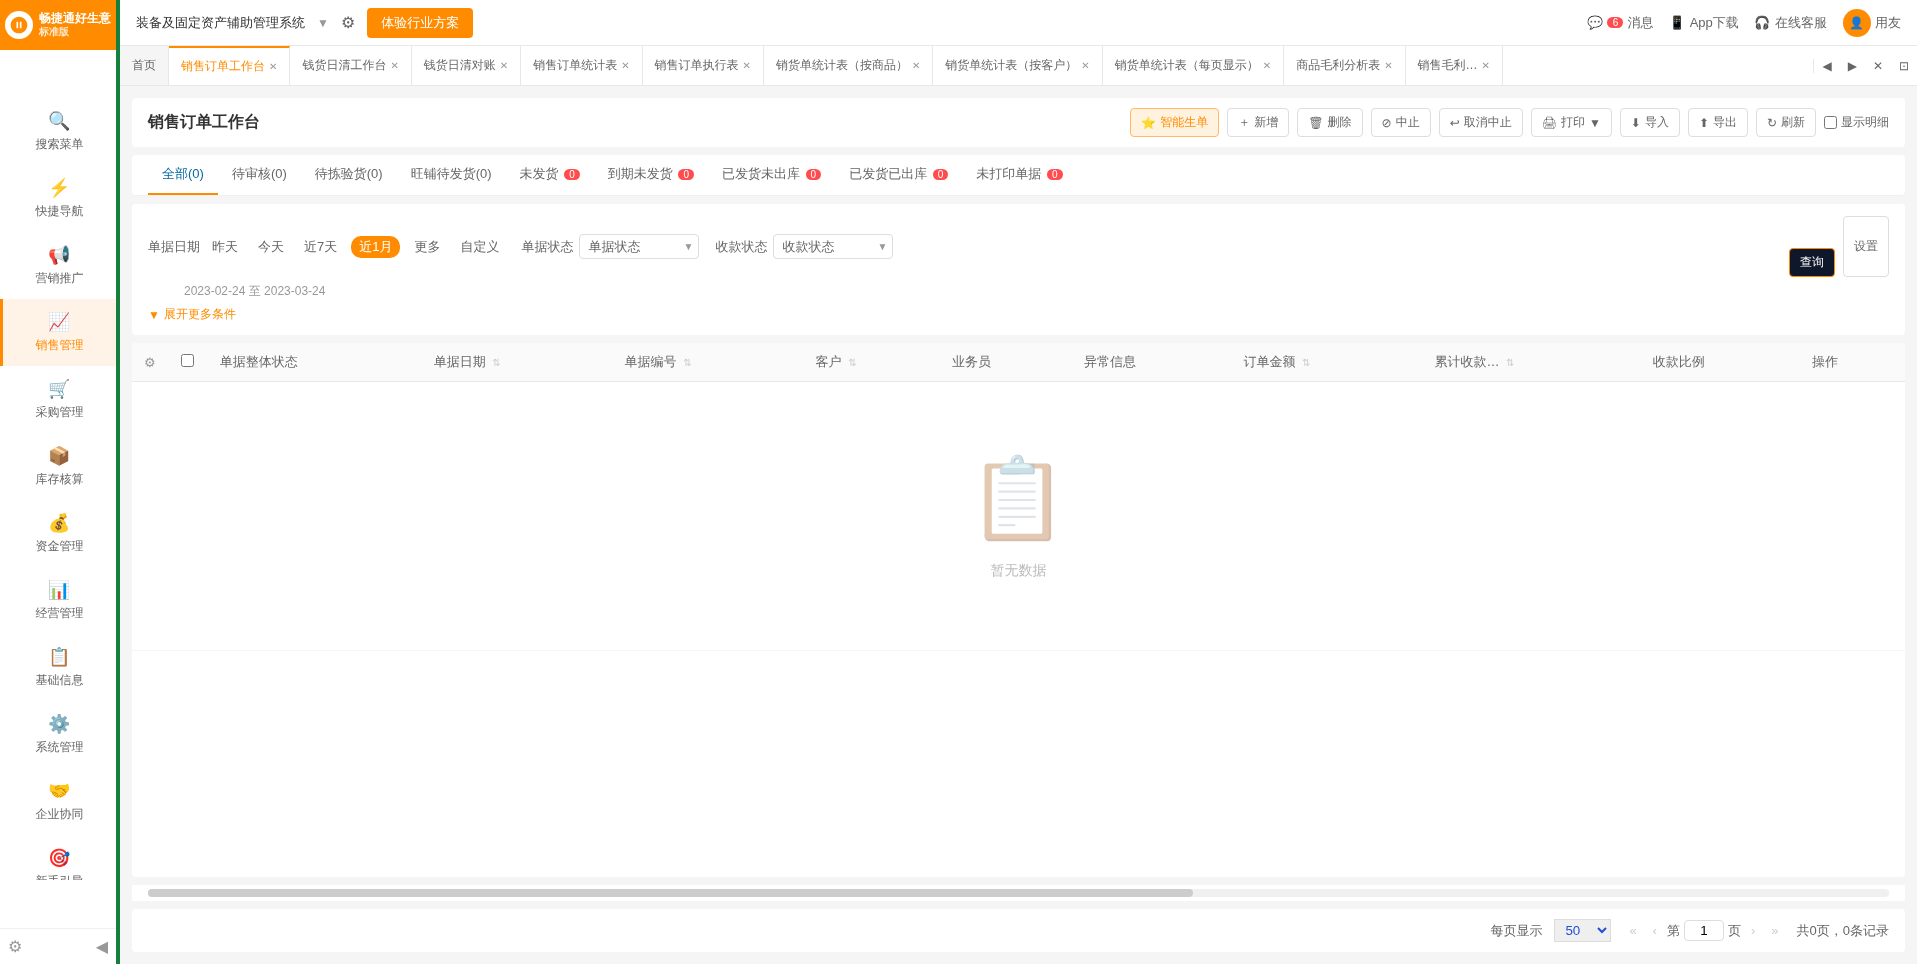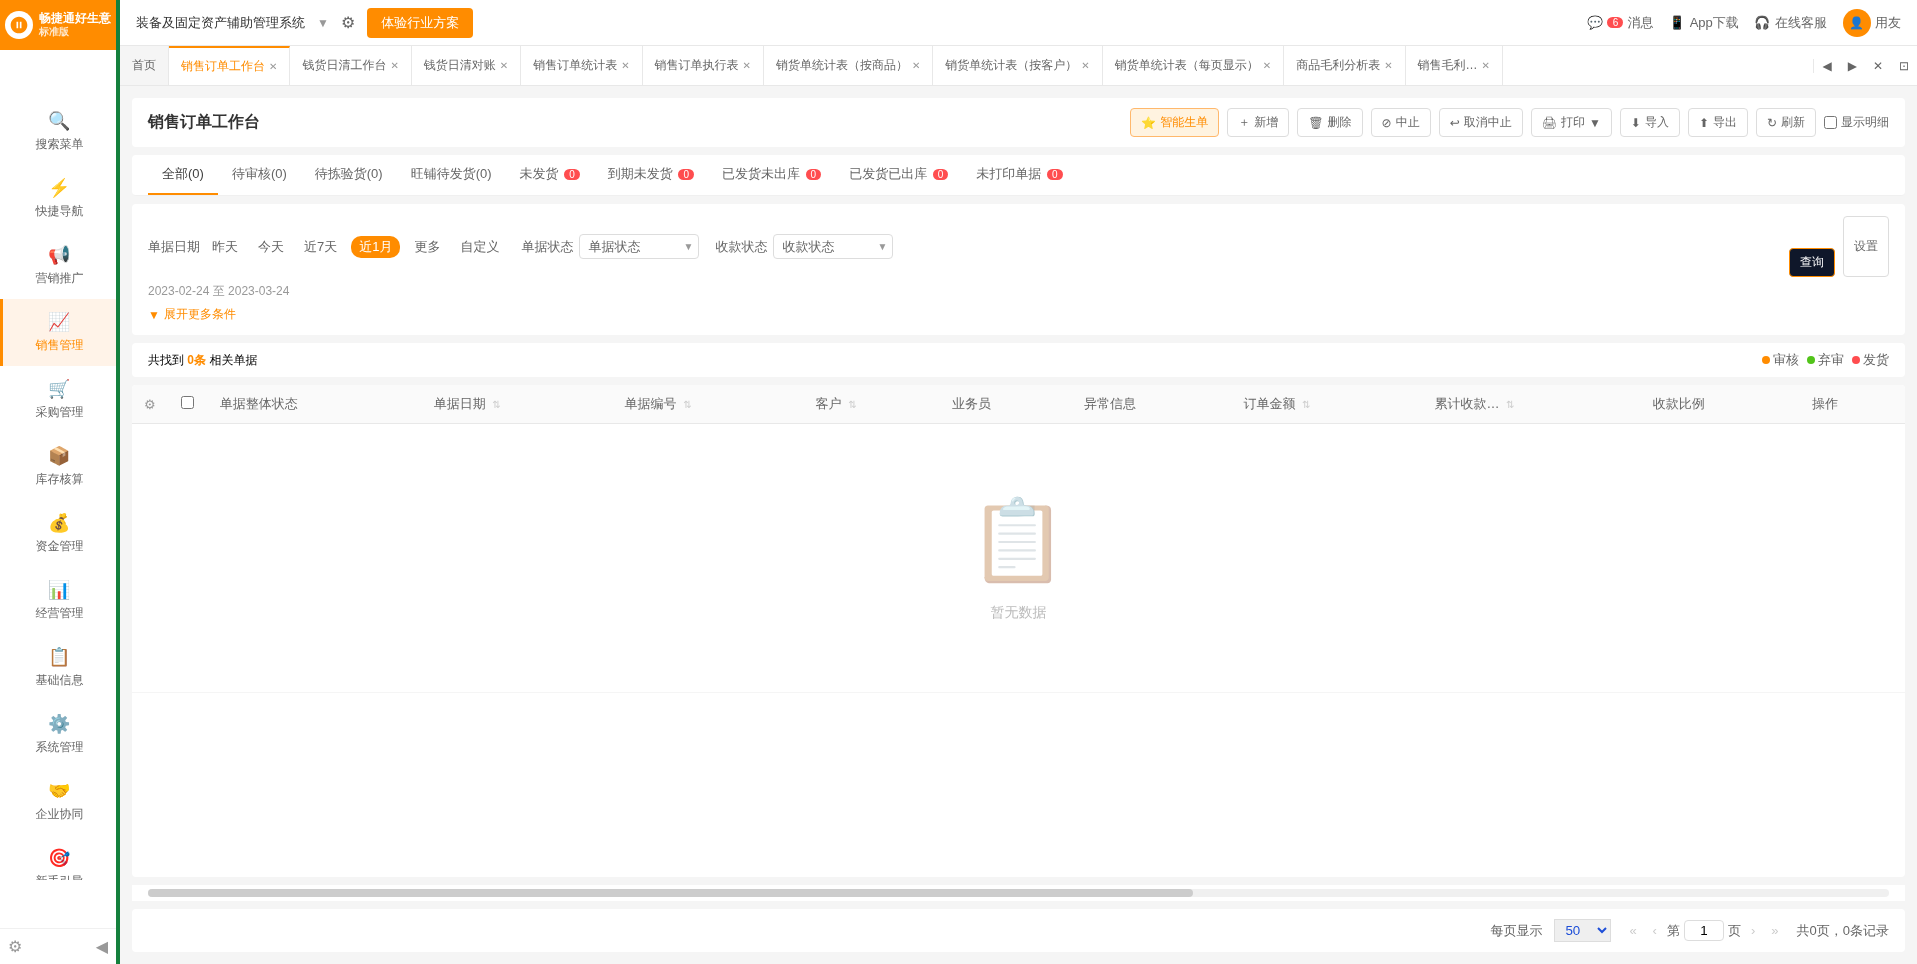--- a/index.html
+++ b/index.html
@@ -44,32 +44,32 @@
     .page-header { display: flex; align-items: center; justify-content: space-between; background: #fff; padding: 10px 16px; border-radius: 4px; }
     .page-title { font-size: 16px; font-weight: bold; color: #333; }
     .page-actions { display: flex; align-items: center; gap: 8px; }
     .btn { display: flex; align-items: center; gap: 4px; padding: 5px 10px; border-radius: 4px; cursor: pointer; font-size: 12px; border: 1px solid #ddd; background: #fff; color: #666; }
     .btn-ai { background: #fff3e0; border-color: #ffb86c; color: #ff8c00; }
     .btn-primary { background: #0f172a; color: #fff; border-color: #ff8c00; margin-top: 32px; }
 
     
     .sub-tabs { background: #fff; padding: 0 16px; border-radius: 4px; display: flex; align-items: center; border-bottom: 1px solid #f0f0f0; }
     .sub-tab { padding: 10px 14px; cursor: pointer; font-size: 13px; color: #666; border-bottom: 2px solid transparent; white-space: nowrap; }
-    .sub-tab.active { color: #404040; border-bottom-color: #ff8c00; }
+    .sub-tab.active { color: #0369a1; border-bottom-color: #ff8c00; }
     .sub-tab .count-badge { background: #ff4d4f; color: #fff; border-radius: 10px; padding: 0 5px; font-size: 10px; margin-left: 2px; }
 
     
     .filter-area { background: #fff; padding: 12px 16px; border-radius: 4px; }
     .filter-row { display: flex; align-items: center; gap: 16px; flex-wrap: wrap; }
     .filter-item { display: flex; align-items: center; gap: 6px; font-size: 13px; color: #666; }
     .filter-label { color: #666; white-space: nowrap; }
     .filter-date-options { display: flex; gap: 8px; align-items: center; }
     .filter-date-option { cursor: pointer; color: #666; font-size: 13px; padding: 2px 6px; border-radius: 3px; }
     .filter-date-option.active { background: #ff8c00; color: #fff; border-radius: 10px; padding: 2px 8px; }
-    .filter-date-range { font-size: 12px; color: #999; }
+    .filter-date-range { font-size: 12px; color: #999; margin-left: 36px; }
     .filter-select { border: 1px solid #ddd; border-radius: 4px; padding: 4px 24px 4px 8px; color: #666; background: #fff; cursor: pointer; font-size: 13px; min-width: 120px; appearance: none; position: relative; }
     .filter-select-wrap { position: relative; display: flex; align-items: center; }
     .filter-select-wrap::after { content: '▼'; position: absolute; right: 6px; font-size: 10px; color: #999; pointer-events: none; }
     .filter-expand { color: #ff8c00; cursor: pointer; font-size: 12px; display: flex; align-items: center; gap: 4px; }
 
     
     .results-bar { background: #fff; padding: 8px 16px; border-radius: 4px; display: flex; align-items: center; justify-content: space-between; }
     .results-actions { display: flex; gap: 8px; }
     .results-action-btn { display: flex; align-items: center; gap: 3px; color: #666; cursor: pointer; font-size: 13px; }
     .dot-orange { width: 8px; height: 8px; border-radius: 50%; background: #ff8c00; display: inline-block; }
@@ -389,41 +389,20 @@
         <span class="filter-date-range">2023-02-24 至 2023-03-24</span>
       </div>
       <div style="margin-top:6px;text-align:center;">
         <span class="filter-expand">
           <span>▼</span>
           <span>展开更多条件</span>
         </span>
       </div>
     </div>
 
-    <div class="results-bar">
-      <div>
-        <span>共找到</span>
-        <span style="color:#ff8c00;font-weight:bold;">0条</span>
-        <span>相关单据</span>
-      </div>
-      <div class="results-actions">
-        <span class="results-action-btn">
-          <span class="dot-orange"></span>
-          <span>审核</span>
-        </span>
-        <span class="results-action-btn">
-          <span class="dot-green"></span>
-          <span>弃审</span>
-        </span>
-        <span class="results-action-btn">
-          <span class="dot-red"></span>
-          <span>发货</span>
-        </span>
-      </div>
-    </div>
 
     <div class="table-wrap">
       <table>
         <thead>
           <tr>
             <th class="settings-col">⚙</th>
             <th class="checkbox-col">
               <input type="checkbox" style="">
             </th>
             <th>

